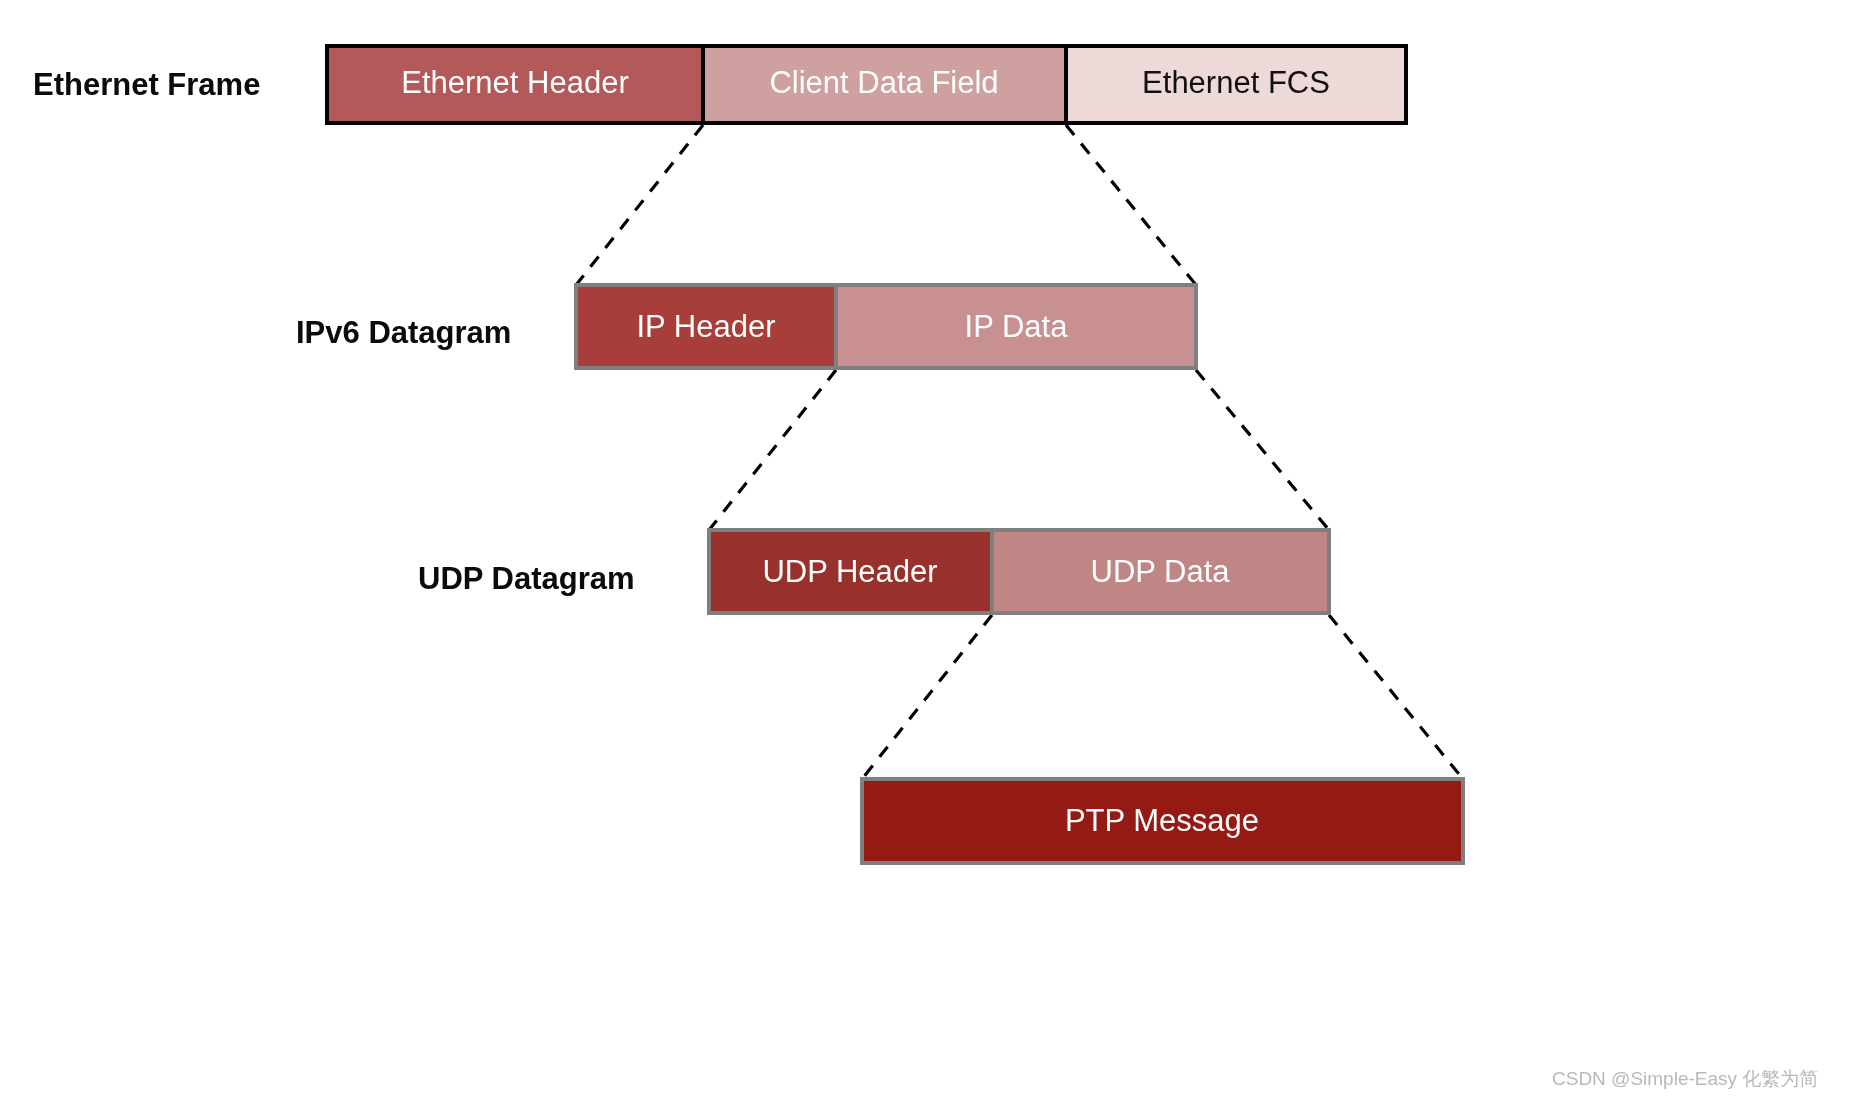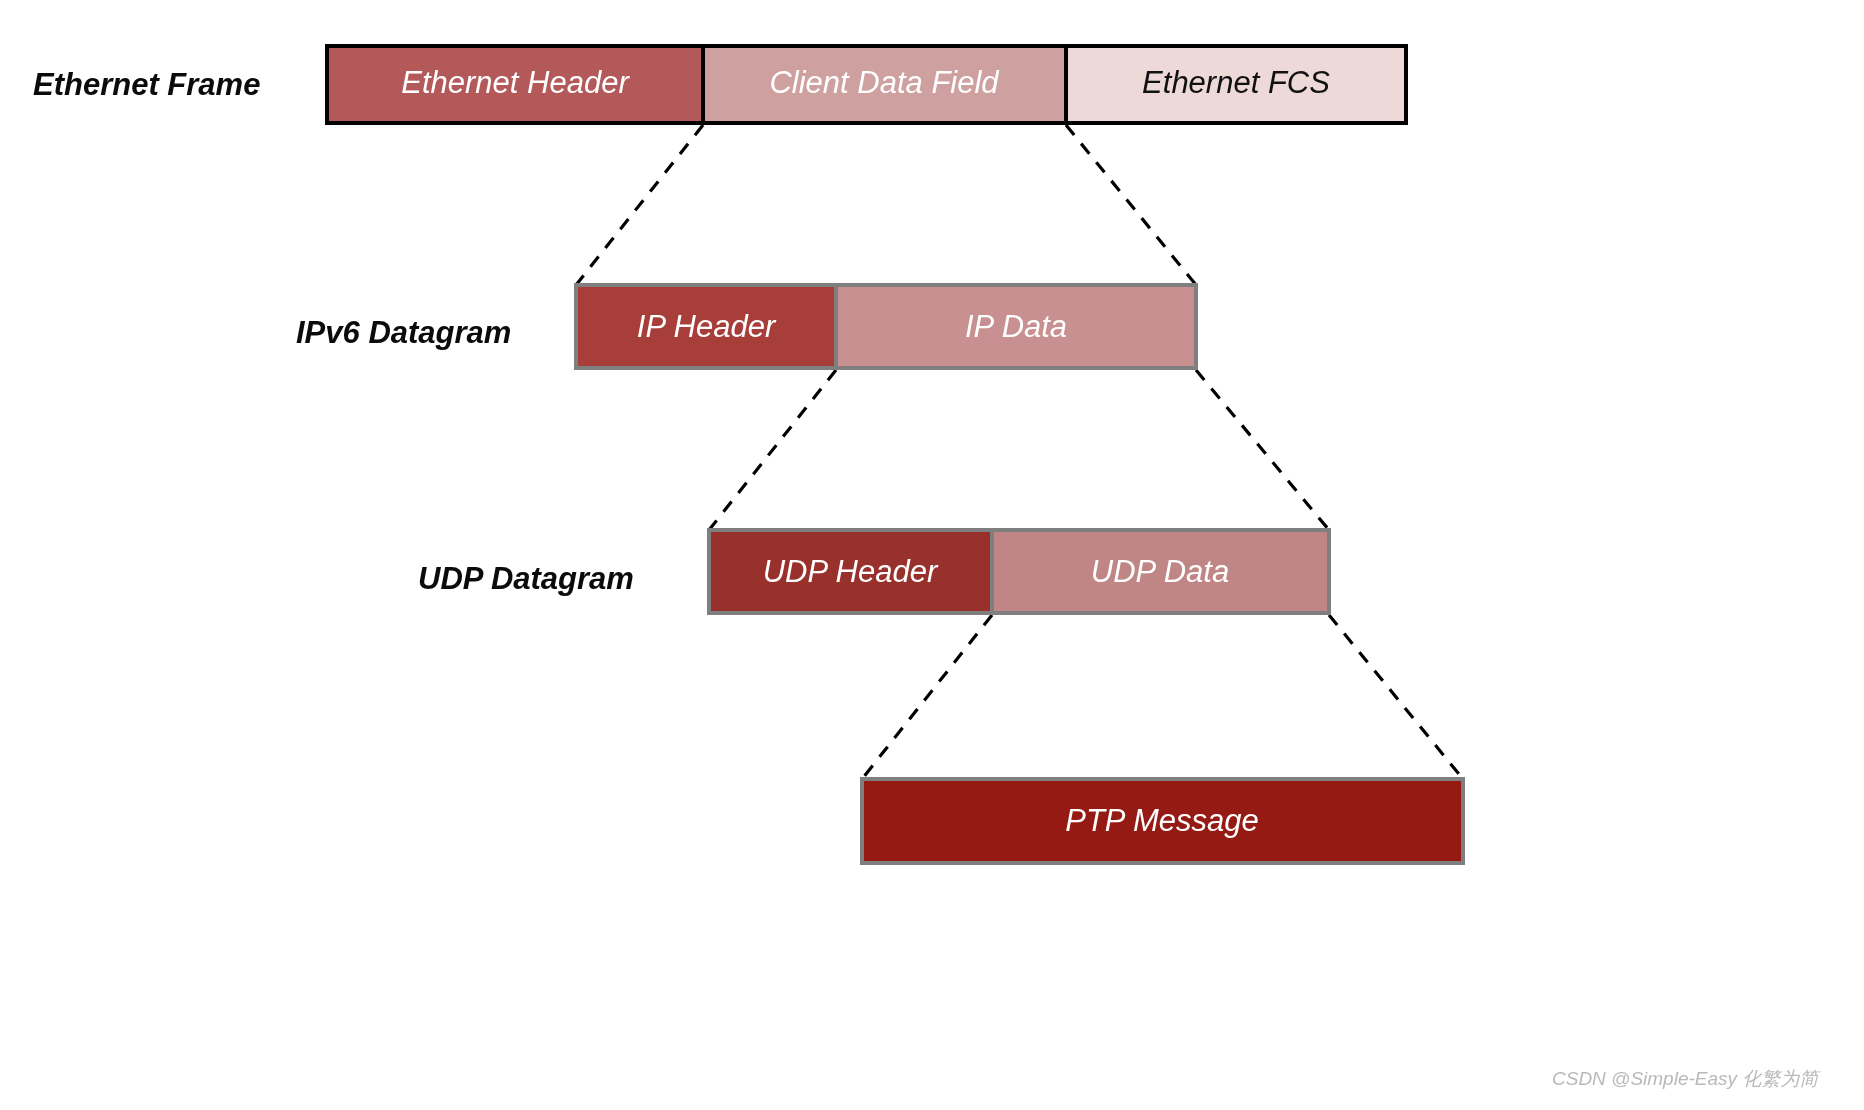--- a/index.html
+++ b/index.html
@@ -12,21 +12,20 @@
     height: 1110px;
     font-family: "Liberation Sans", sans-serif;
     overflow: hidden;
     position: relative;
   }
   #stage {
     position: relative;
     width: 1864px;
     height: 1110px;
     background: #ffffff;
-    font-style: italic;
   }
   svg#diagram {
     position: absolute;
     left: 0;
     top: 0;
     width: 1864px;
     height: 1110px;
     display: block;
   }
   .row-label {

